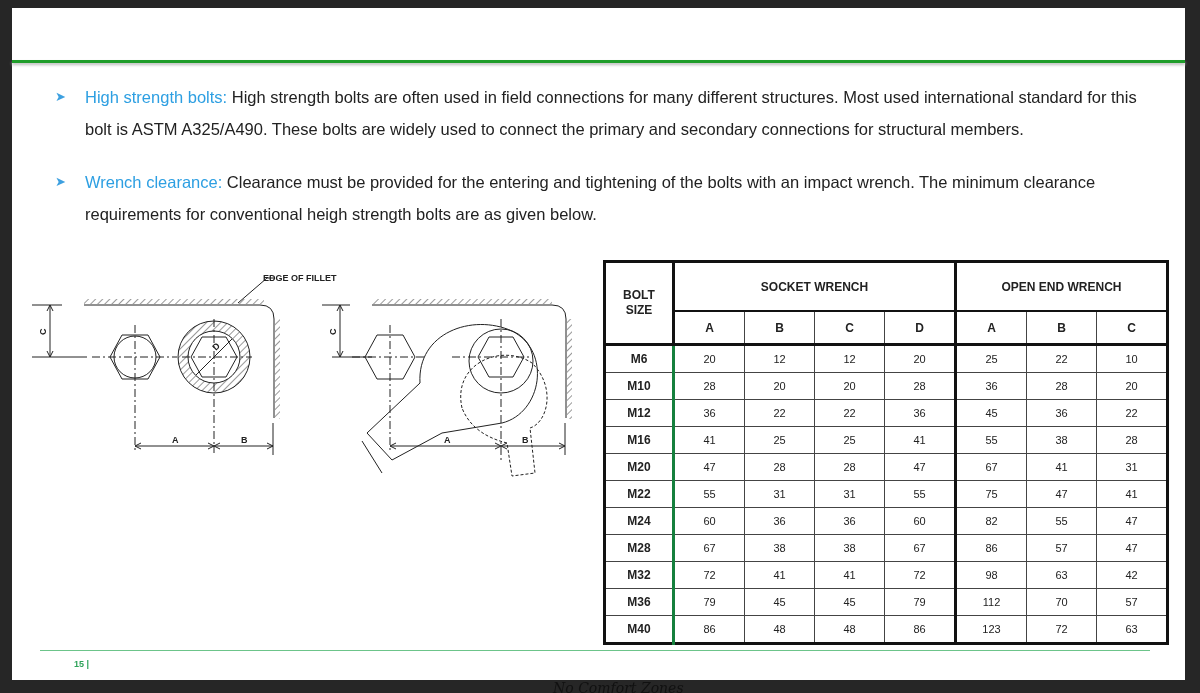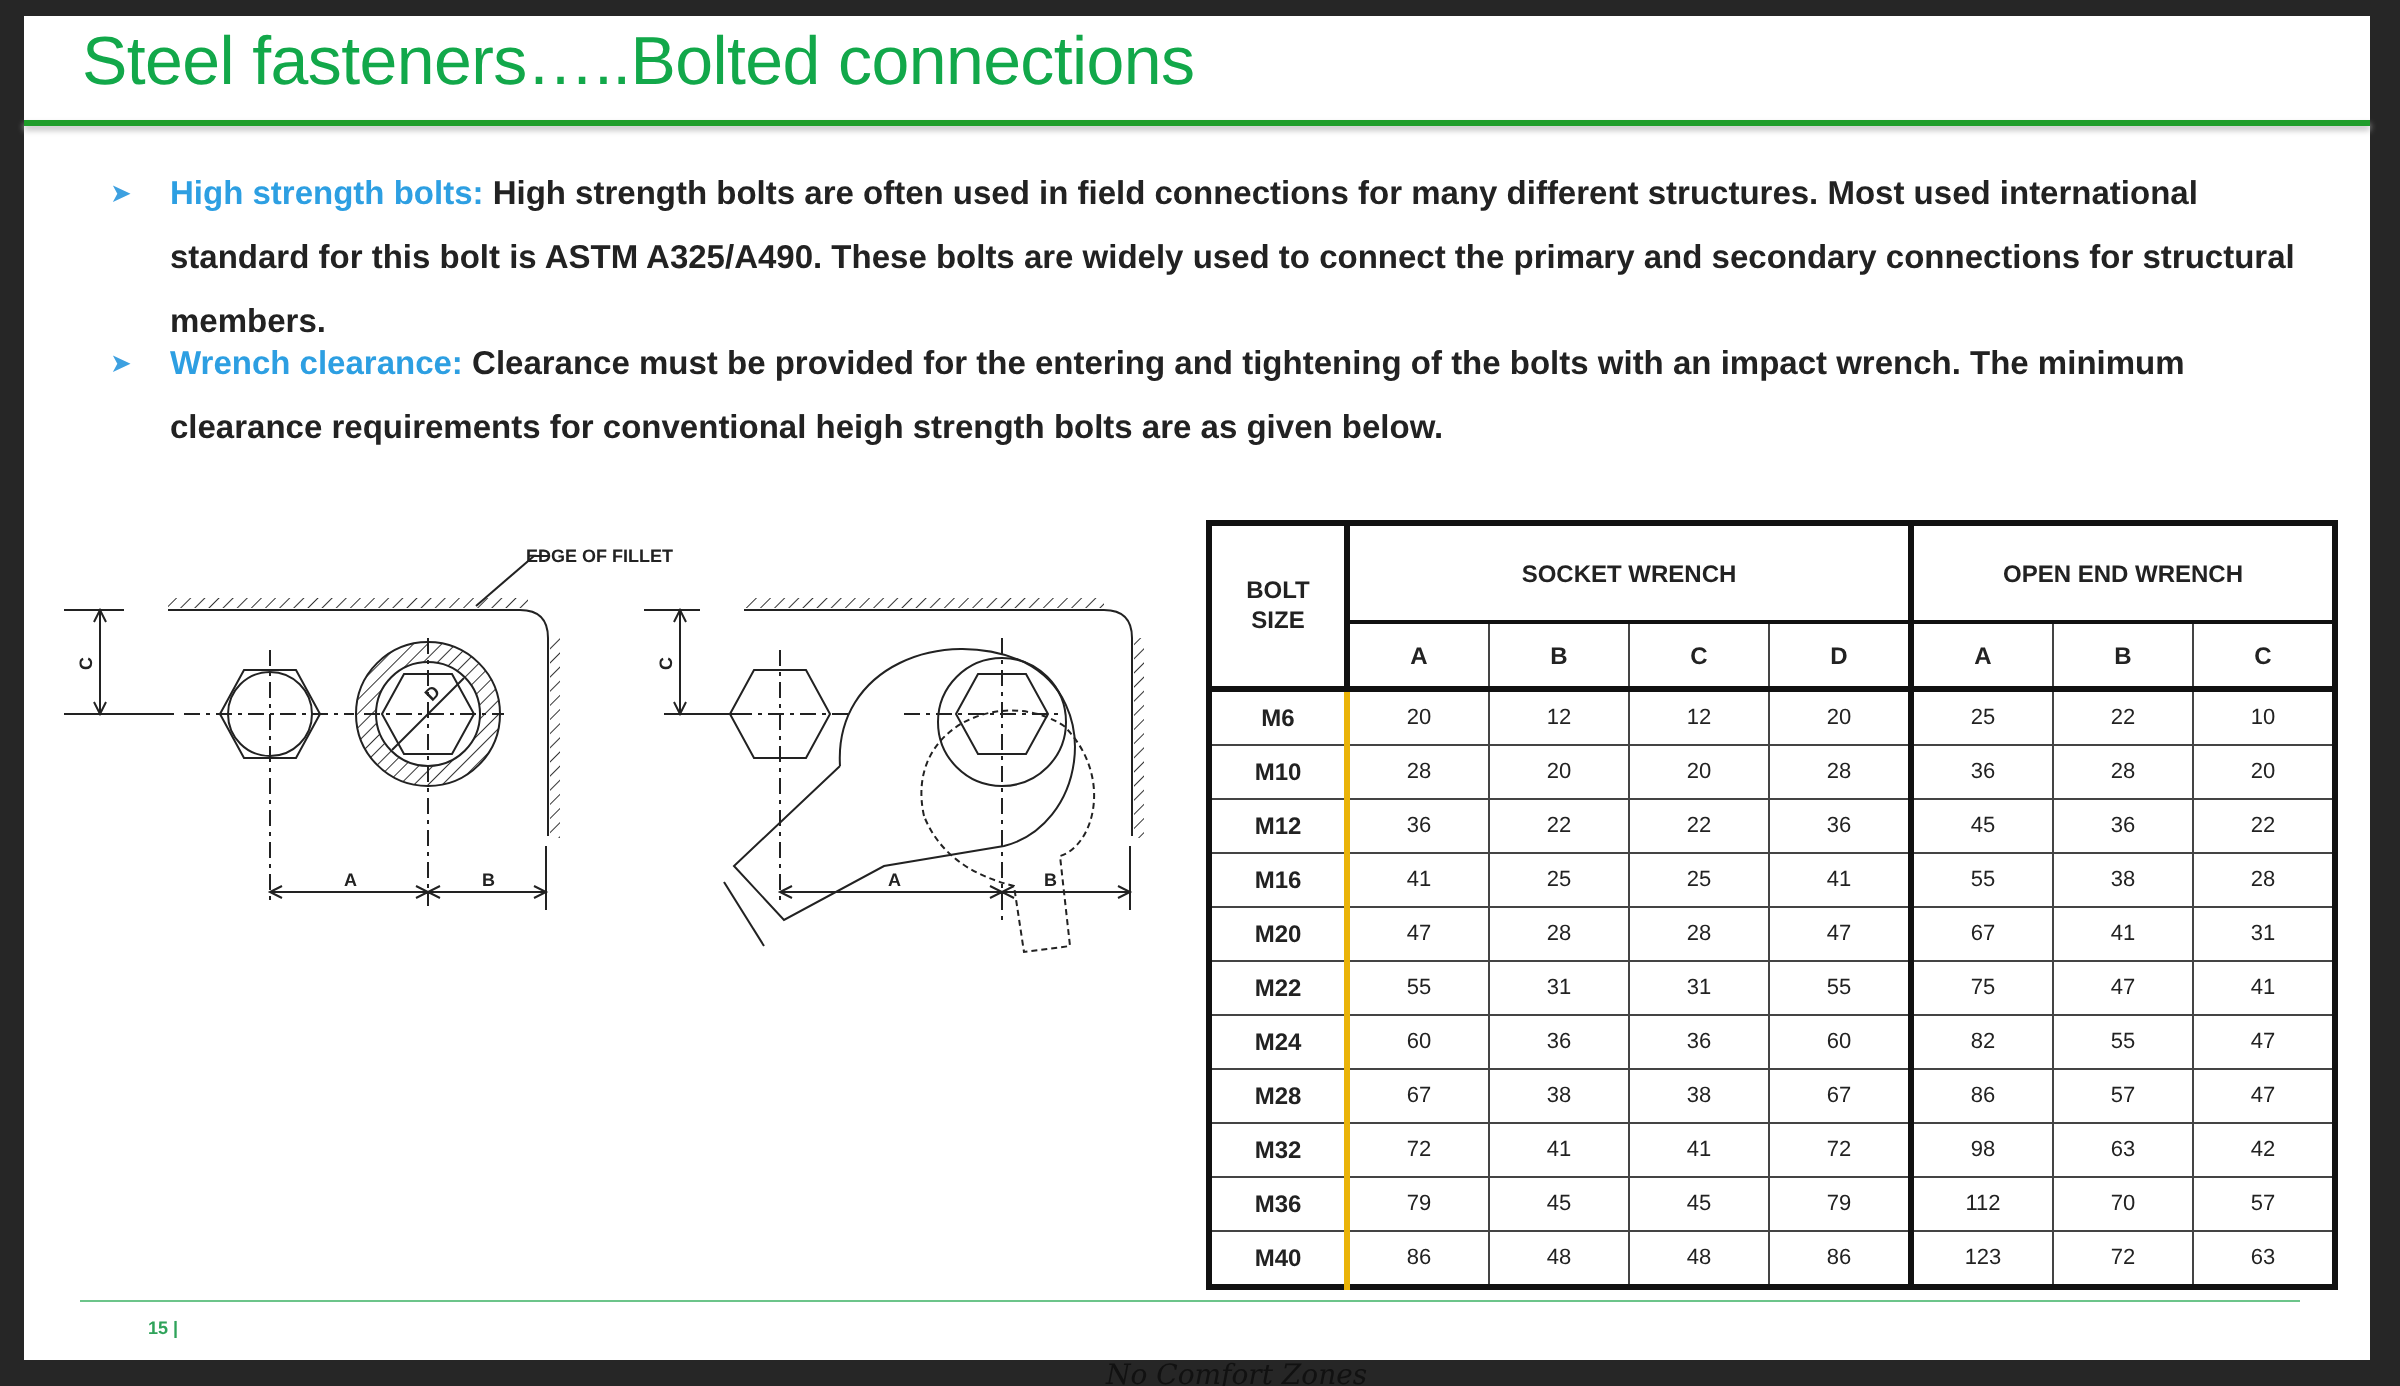--- a/index.html
+++ b/index.html
@@ -2,47 +2,46 @@
 <html><head>
 <meta charset="utf-8">
 <style>
   html,body{margin:0;padding:0;}
   body{width:1200px;height:693px;background:#262626;position:relative;overflow:hidden;font-family:"Liberation Sans",sans-serif;}
   .slide{position:absolute;left:12px;top:8px;width:1173px;height:672px;background:#fff;}
   .title{position:absolute;left:29px;top:4px;font-size:34px;color:#12a84a;letter-spacing:-0.3px;white-space:nowrap;}
   .title-rule{position:absolute;left:0;top:52px;width:1173px;height:3px;background:#1f9d2a;box-shadow:0 2px 3px #bbb;}
   .bullet{position:absolute;left:43px;font-size:16.5px;color:#222;line-height:32px;width:1110px;}
   .bullet .arrow{position:absolute;left:0;top:0;color:#3da0e0;font-size:13px;}
-  .bullet .text{display:block;padding-left:30px;font-weight:bold;}
+  .bullet .text{display:block;padding-left:30px;}
   .bullet .lead{color:#2d9fe2;}
   .b1{top:73px;}
   .b2{top:158px;}
   .diagram{position:absolute;left:20px;top:255px;}
   table.clr{position:absolute;left:591px;top:252px;border-collapse:collapse;border:3px solid #111;font-size:11px;color:#222;}
   table.clr td,table.clr th{border:1px solid #444;text-align:center;padding:0;height:26px;}
   table.clr th{font-weight:bold;font-size:12px;}
-  table.clr td.size{font-weight:bold;font-size:12px;width:66px;border-right:3px solid #eab308;}
+  table.clr td.size{font-weight:bold;font-size:12px;width:66px;border-right:3px solid #15803d;}
   table.clr th.boltsize{border-right:3px solid #111;border-bottom:3px solid #111;width:66px;height:80px;line-height:15px;}
   table.clr th.grp{height:37px;border-bottom:2px solid #111;}
   table.clr th.sub{height:24px;border-bottom:3px solid #111;}
   table.clr .sep{border-right:3px solid #111;}
   table.clr td.v{width:69px;}
   .footer-rule{position:absolute;left:28px;top:642px;width:1110px;height:1px;background:#6cc48a;}
   .pagenum{position:absolute;left:62px;top:651px;font-size:9px;color:#2fa35a;font-weight:bold;}
   .tagline{position:absolute;left:541px;top:672px;font-family:"DejaVu Serif",serif;font-style:italic;font-size:14px;color:#111;}
   .logo{position:absolute;left:1068px;top:648px;color:#1aa24a;font-weight:bold;font-style:italic;font-size:10px;line-height:8px;text-align:right;}
   .logo .air{display:block;padding-right:26px;font-size:9px;margin-top:43px;}
   .logo .prod{display:inline-block;}
   .logo .mark{display:inline-block;margin-left:2px;font-style:normal;}
 </style>
 </head>
 <body>
 
 <div class="slide">
-  <div class="title">Steel fasteners…..Bolted connections</div>
   <div class="title-rule"></div>
 
   <div class="bullet b1">
     <span class="arrow">➤</span>
     <span class="text"><span class="lead">High strength bolts:</span><span> High strength bolts are often used in field connections for many different structures. Most used international standard for this bolt is ASTM A325/A490. These bolts are widely used to connect the primary and secondary connections for structural members.</span></span>
   </div>
 
   <div class="bullet b2">
     <span class="arrow">➤</span>
     <span class="text"><span class="lead">Wrench clearance:</span><span> Clearance must be provided for the entering and tightening of the bolts with an impact wrench. The minimum clearance requirements for conventional heigh strength bolts are as given below.</span></span>

